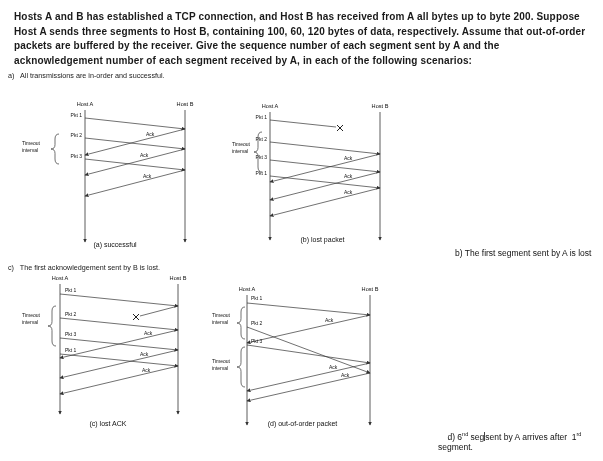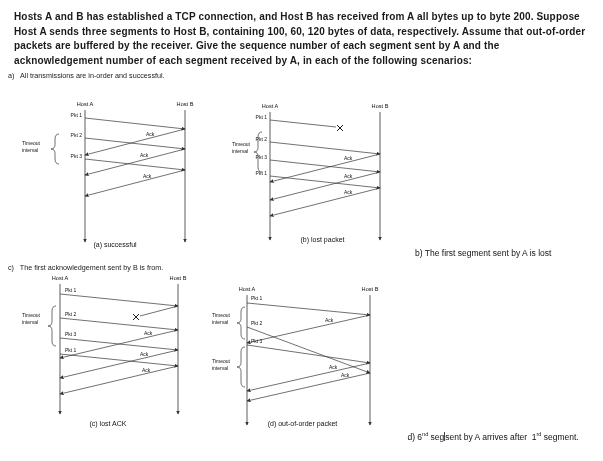--- a/index.html
+++ b/index.html
@@ -2,21 +2,21 @@
 <html><head>
 <meta charset="utf-8">
 <style>
   html,body{margin:0;padding:0;background:#e8e8e8;}
   .page{position:relative;width:603px;height:461px;background:#ffffff;
         font-family:"Liberation Sans",sans-serif;color:#111;overflow:hidden;}
   .intro{position:absolute;left:14px;top:10px;width:576px;font-size:10px;
          font-weight:700;line-height:1.45;letter-spacing:0.15px;color:#1a1a1a;}
   .prompt{position:absolute;font-size:7.2px;color:#1a1a1a;white-space:pre-wrap;}
   .caption{position:absolute;font-size:7px;color:#111;text-align:center;}
-  .note{position:absolute;font-size:8.5px;color:#111;white-space:pre-wrap;}
+  .note{position:absolute;font-size:8.5px;color:#111;white-space:pre-wrap;margin-left:40px;}
   .note sup{font-size:5.5px;}
   .cursor{display:inline-block;width:1px;height:9px;background:#444;vertical-align:-1px;}
   svg.diag{position:absolute;overflow:visible;}
   svg text{fill:#111;font-family:"Liberation Sans",sans-serif;}
   .hostlbl{font-size:5.6px;}
   .slbl{font-size:5px;}
   .tl{stroke:#333;stroke-width:0.8;}
   .pk{stroke:#333;stroke-width:0.7;}
   .brace{stroke:#333;stroke-width:0.7;fill:none;}
   .xm{stroke:#222;stroke-width:1;}
@@ -93,21 +93,21 @@
     <text class="slbl" x="114" y="94">Ack</text>
 
     <path class="brace" d="M32,32 Q28,32 28,37 L28,47.5 Q28,52 24,52 Q28,52 28,56.5 L28,67 Q28,72 32,72"></path>
     <text class="slbl" x="2" y="46">Timeout</text>
     <text class="slbl" x="2" y="53">interval</text>
   </svg>
   <div class="caption" style="left:230px;top:236px;width:185px;">(b) lost packet</div>
 
   <div class="note" style="left:415px;top:248px;">b) The first segment sent by A is lost</div>
 
-  <div class="prompt" style="left:8px;top:263px;">c)   The first acknowledgement sent by B is from.</div>
+  <div class="prompt" style="left:8px;top:263px;">c)   The first acknowledgement sent by B is lost.</div>
 
   <svg class="diag" style="left:8px;top:272px;" width="200" height="148" viewBox="0 0 200 148">
     <defs>
       <marker id="mC" markerUnits="userSpaceOnUse" markerWidth="5" markerHeight="5" refX="3.5" refY="2" orient="auto">
         <path d="M0,0L4,2L0,4Z" fill="#333"></path>
       </marker>
     </defs>
     <text class="hostlbl" x="52" y="8" text-anchor="middle">Host A</text>
     <text class="hostlbl" x="170" y="8" text-anchor="middle">Host B</text>
     <line class="tl" x1="52" y1="12" x2="52" y2="142" marker-end="url(#mC)"></line>

